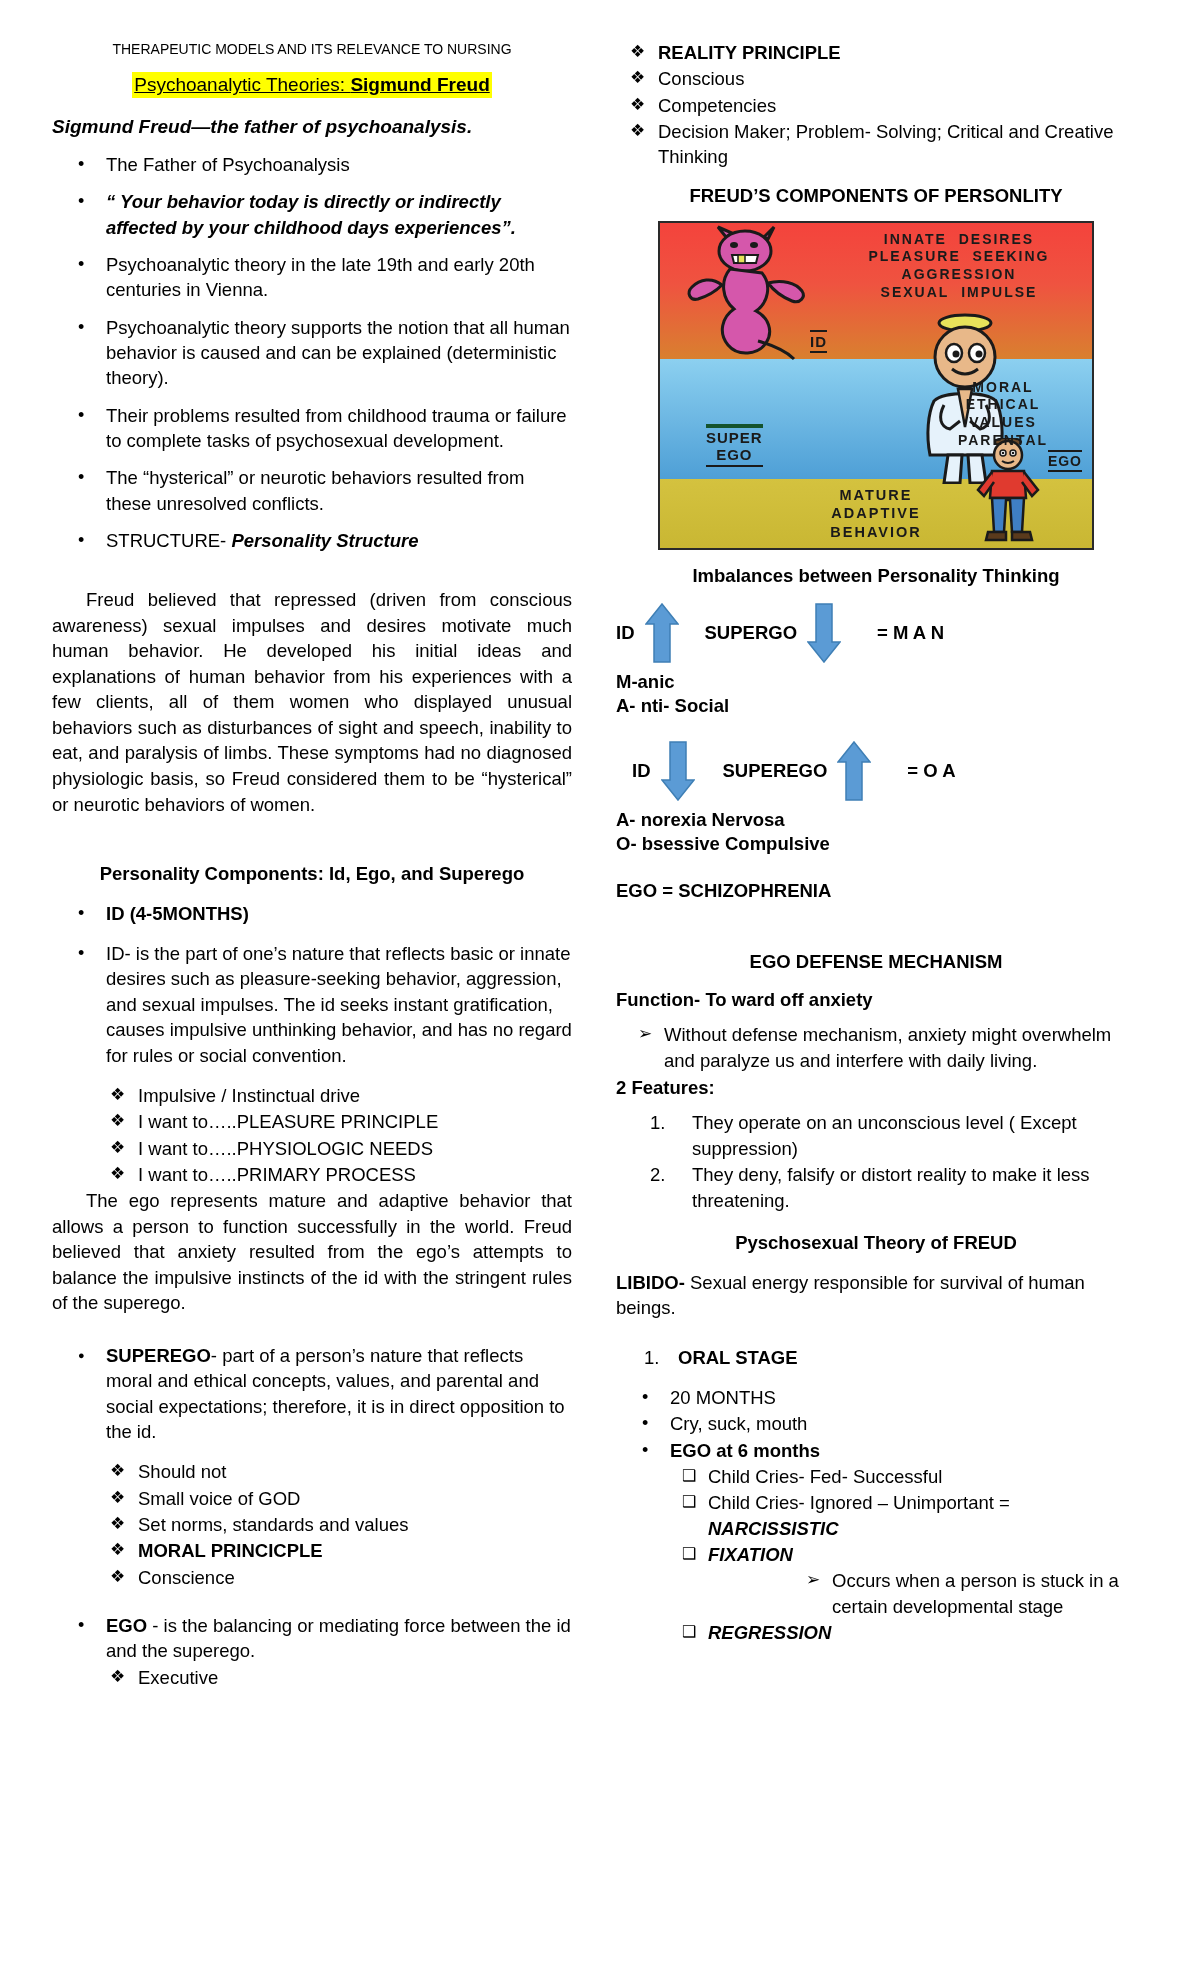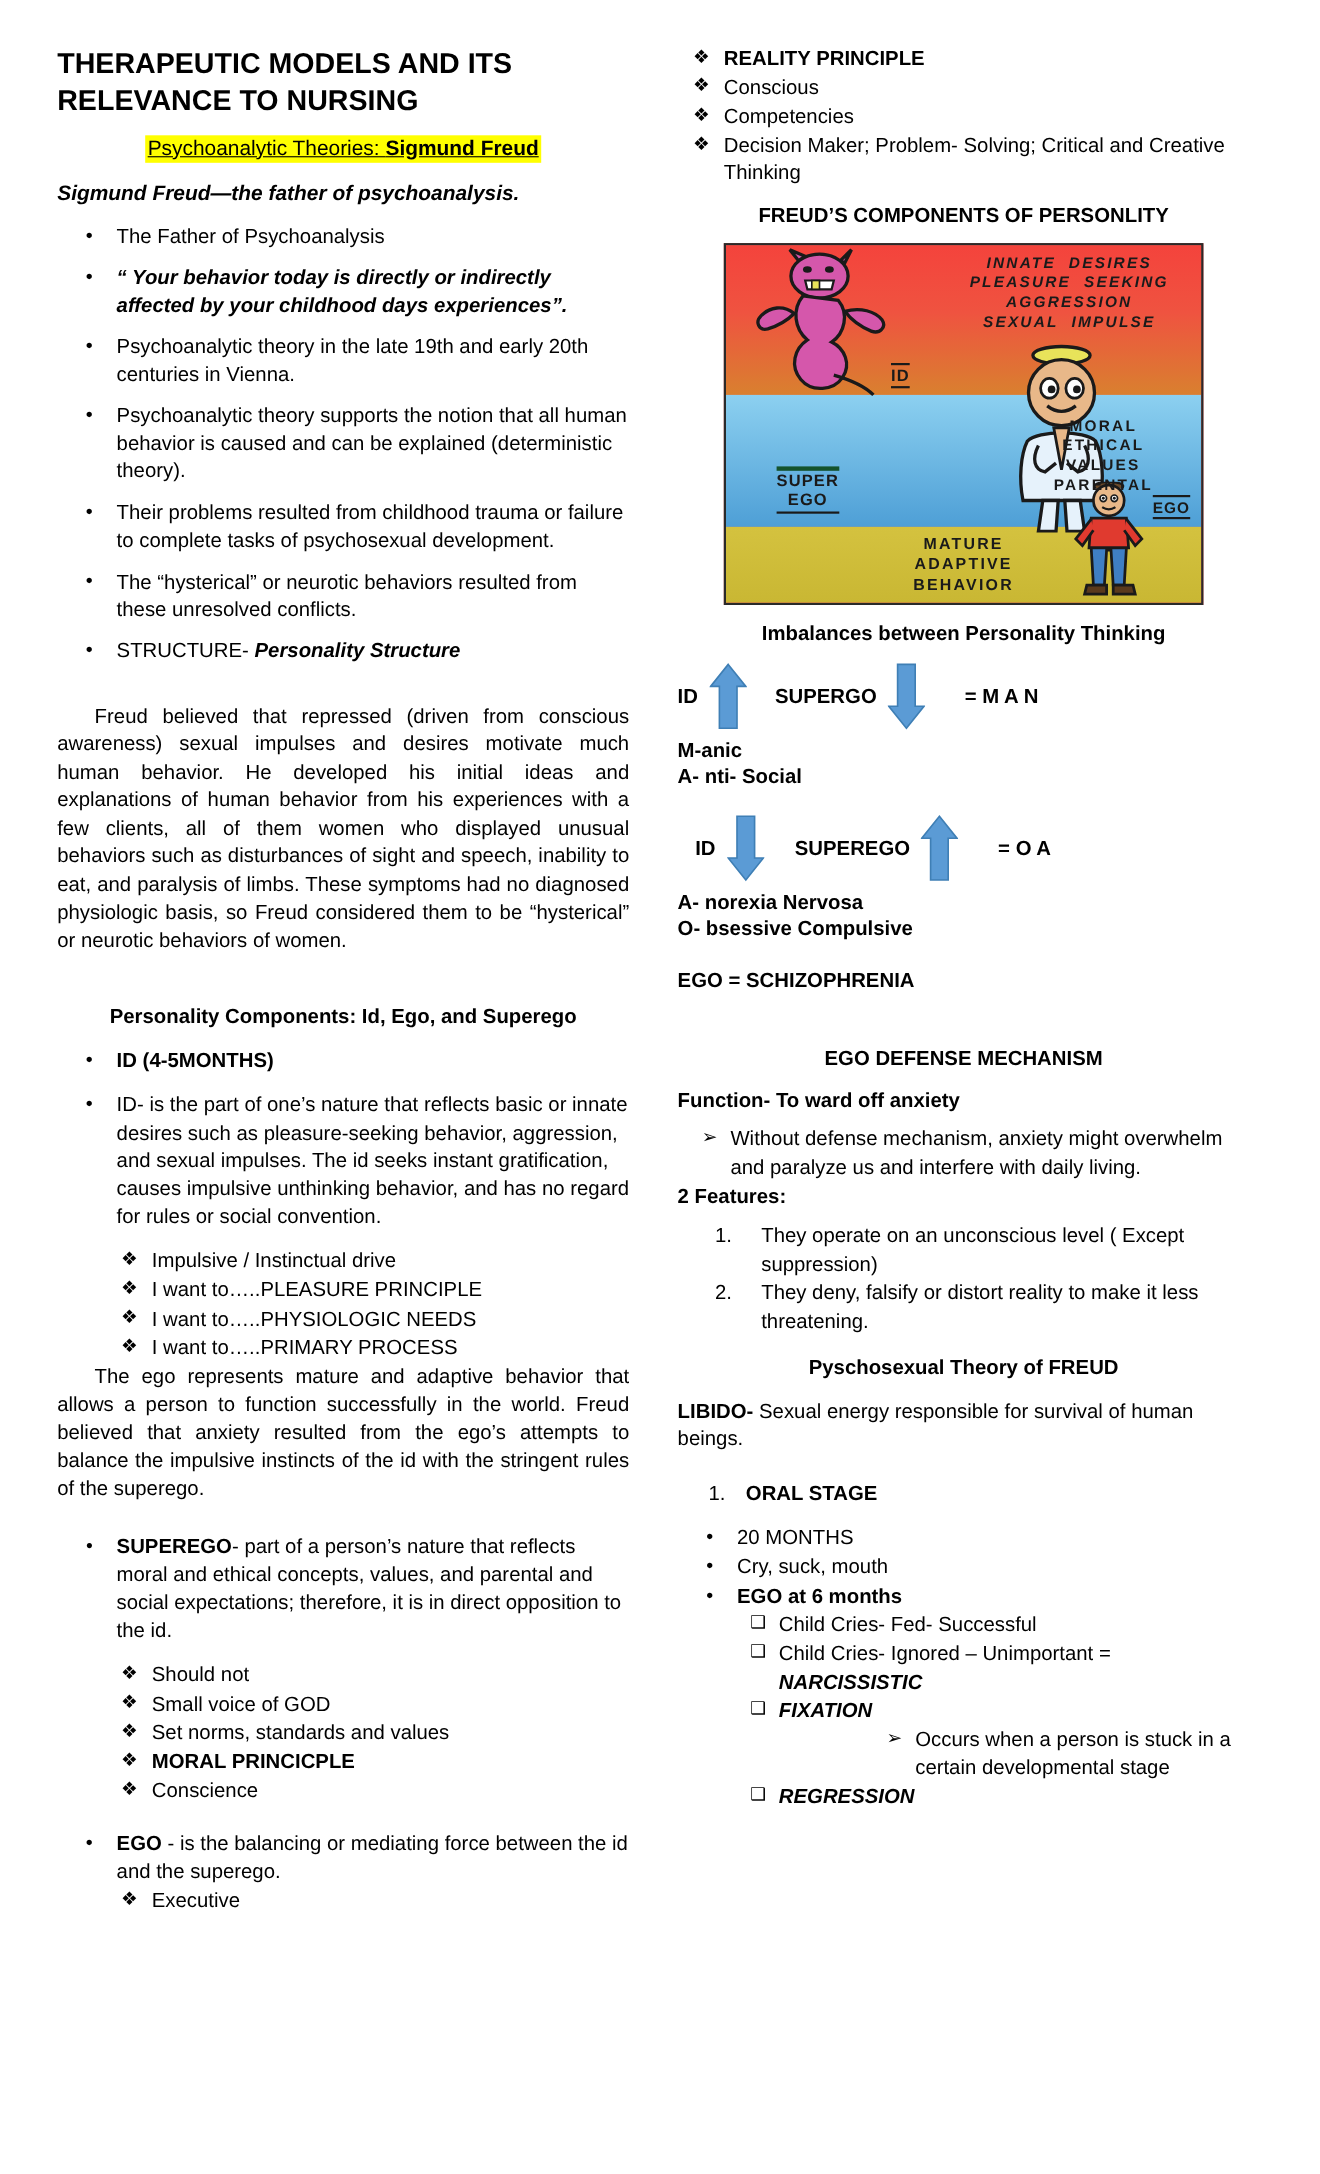--- a/index.html
+++ b/index.html
@@ -25,23 +25,23 @@
     gap: 44px;
     align-items: flex-start;
   }
   .col {
     width: 520px;
     flex: 0 0 520px;
   }
 
   
   .h-title {
-    font-size: 26px;
-    font-weight: bold;
-    text-align: left;
+    font-size: 14px;
+    font-weight: normal;
+    text-align: center;
     line-height: 1.32;
     margin: 0 0 14px 0;
   }
   .hl-bar {
     text-align: center;
     margin: 0 0 17px 0;
   }
   .hl {
     background: #ffff00;
     font-size: 19px;
@@ -189,21 +189,21 @@
   .cart-txt {
     position: absolute;
     font-family: "Liberation Sans", sans-serif;
     font-weight: bold;
     color: #1a1a1a;
     letter-spacing: 2px;
     text-align: center;
     line-height: 1.28;
     font-size: 14px;
   }
-  .t-innate { top: 8px; right: 2px; width: 236px; font-style: italic; }
+  .t-innate { top: 8px; right: 15px; width: 236px; }
   .t-moral  { top: 48%; right: 14px; width: 150px; text-align: center; }
   .t-mature { bottom: 6px; left: 0; right: 0; font-size: 14.5px; }
   .lbl-id {
     position: absolute; left: 150px; top: 33%;
     font-size: 15px; font-weight: bold; color: #1a1a1a; letter-spacing: 1px;
     border-top: 2px solid #1a1a1a; border-bottom: 2px solid #1a1a1a; padding: 1px 0;
   }
   .lbl-superego {
     position: absolute; left: 46px; top: 62%;
     font-size: 15px; font-weight: bold; color: #1a1a1a; letter-spacing: 1px;

